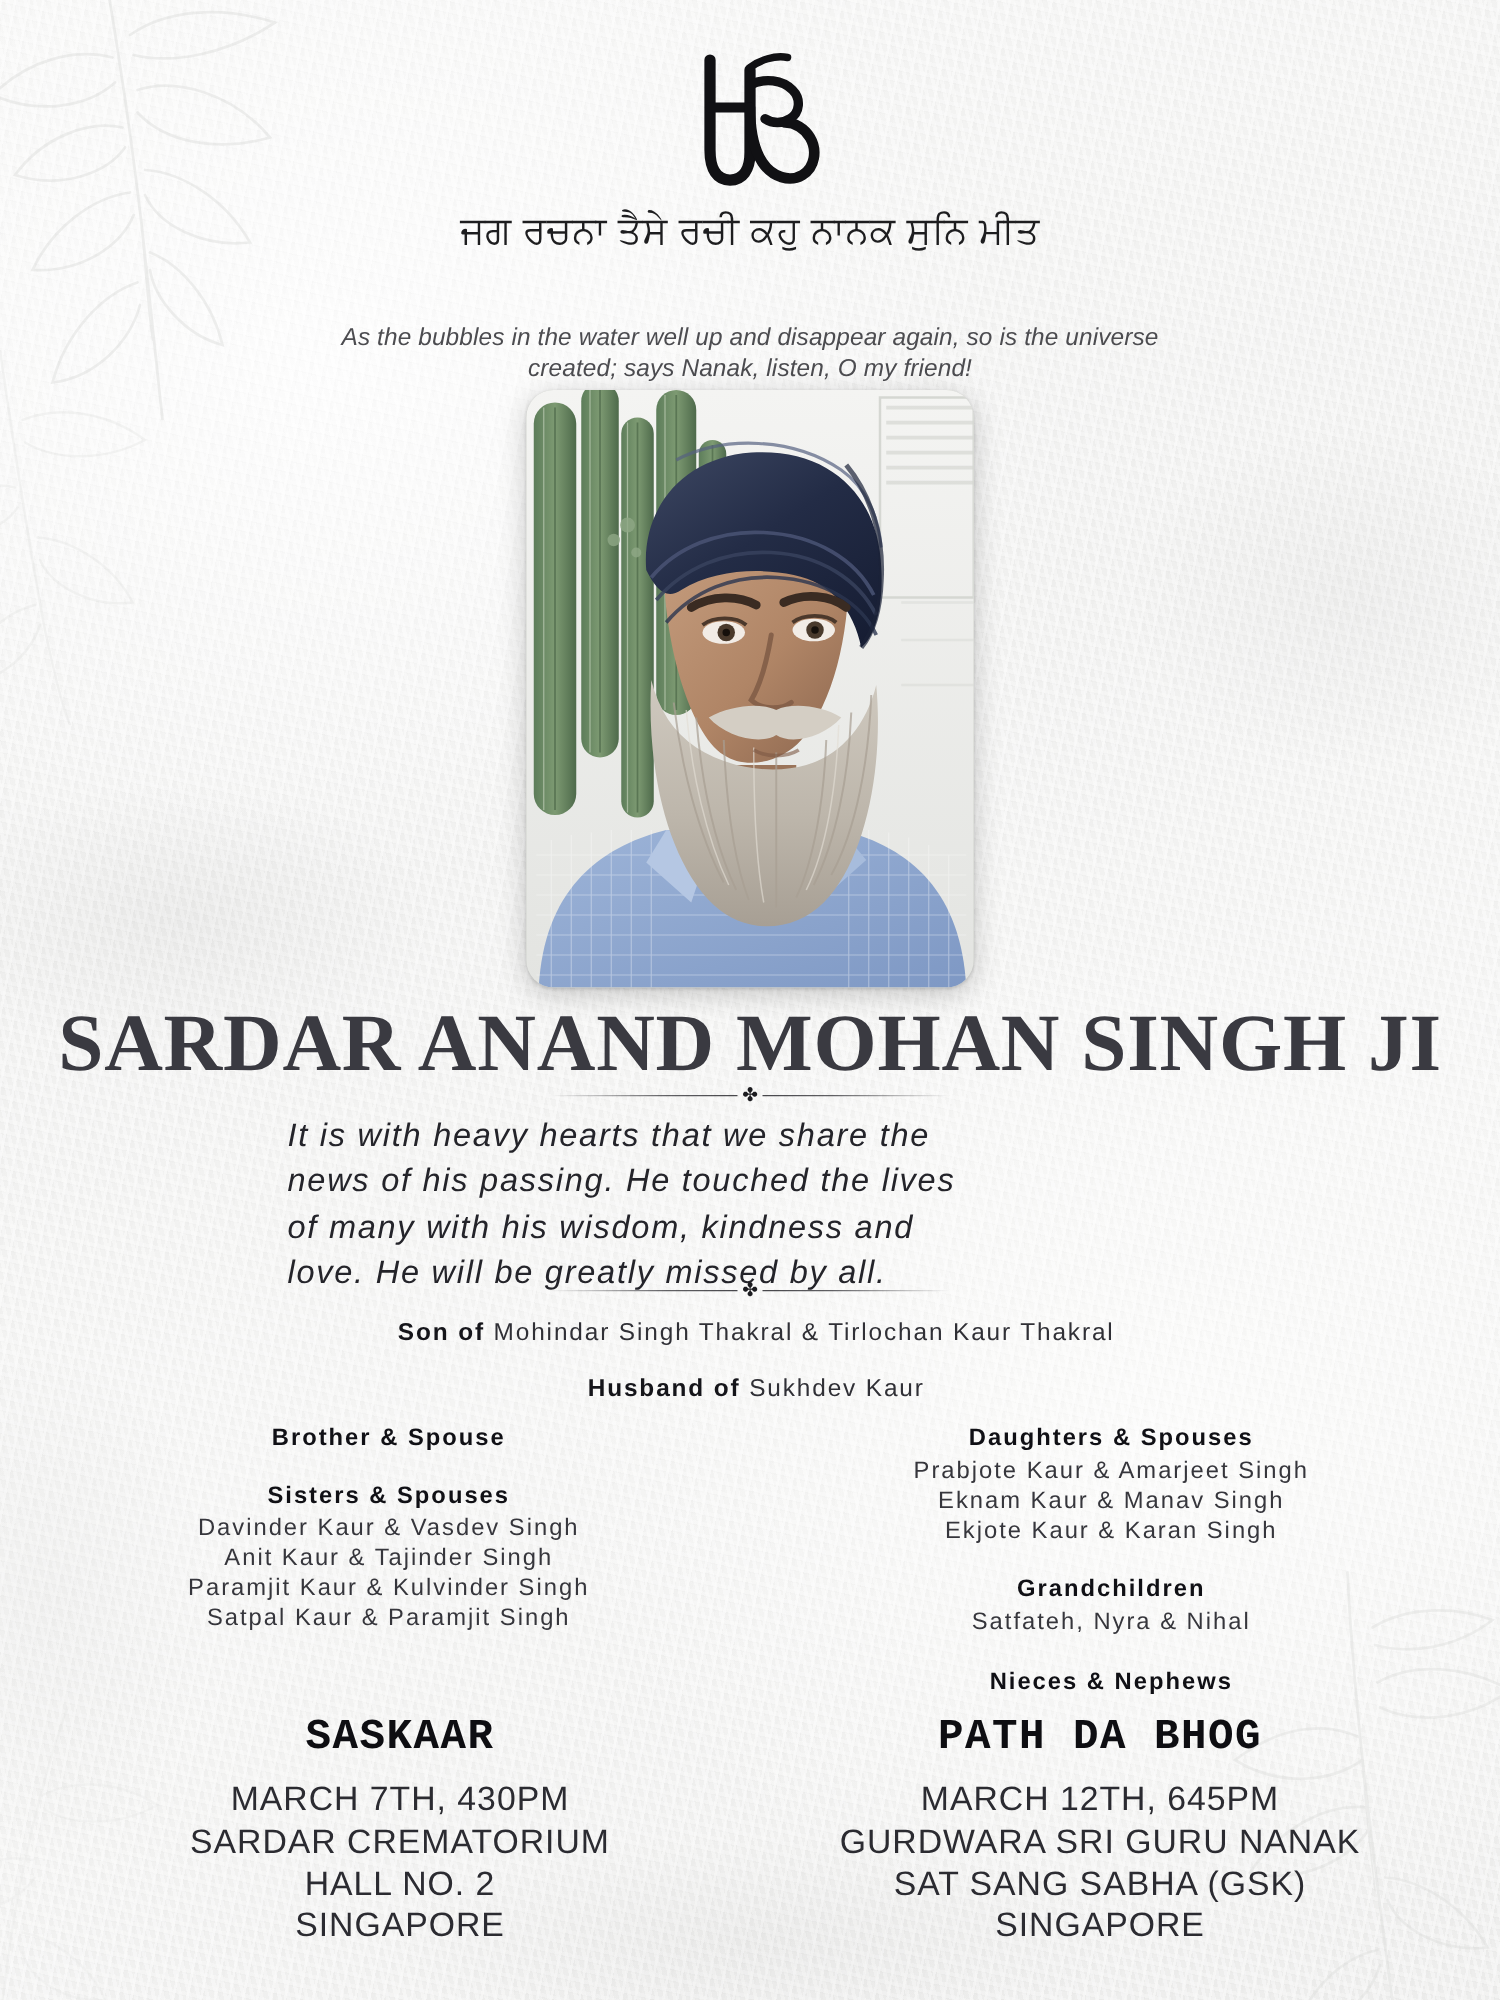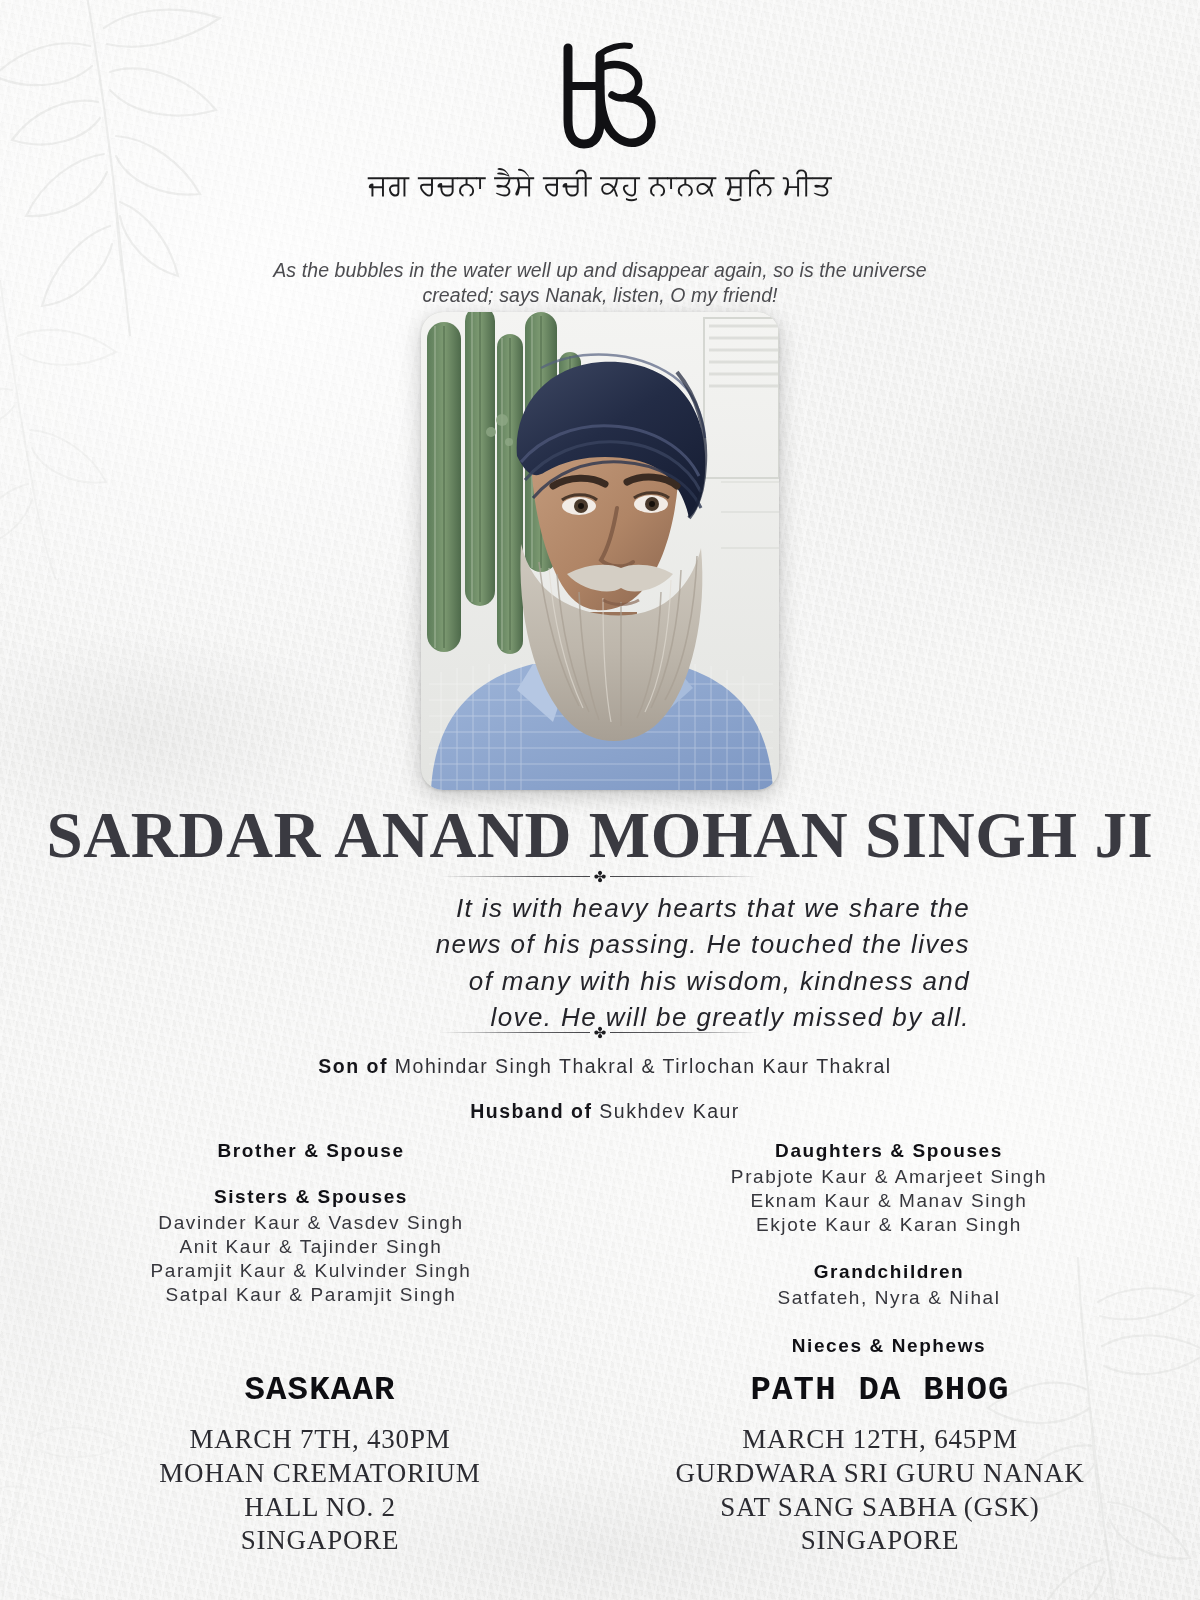--- a/index.html
+++ b/index.html
@@ -114,21 +114,21 @@
   .divider .gem {
     width:16px; height:16px; margin:0 2px;
     display:flex; align-items:center; justify-content:center;
     color:#1c1c20; font-size:15px; line-height:1;
   }
   .divider-1 { top:868px; }
   .divider-2 { top:1024px; }
 
   .eulogy {
     position:absolute; top:890px; left:230px; width:740px;
-    text-align:right;
+    text-align:left;
     font-family:"Liberation Sans", sans-serif;
     font-style:italic;
     font-size:26px;
     line-height:1.40;
     letter-spacing:1.4px;
     color:#24242a;
   }
 
   .parents, .spouse {
     position:absolute; left:10px; right:0;
@@ -172,21 +172,21 @@
   }
   .event { width:50%; text-align:center; }
   .event-title {
     font-family:Liberation Mono, monospace;
     font-size:34px; font-weight:700;
     letter-spacing:1.2px;
     color:#0e0e12;
     margin-bottom:14px;
   }
   .event-line {
-    font-family:Liberation Serif, serif;
+    font-family:Liberation Sans, sans-serif;
     font-size:27px;
     font-weight:300;
     letter-spacing:.8px;
     color:#2b2b31;
     line-height:1.25;
   }
 </style>
 </head>
 <body>
 
@@ -466,21 +466,21 @@
           <div class="fam-group">
             <div class="fam-title">Nieces &amp; Nephews</div>
           </div>
         </div>
     </div>
 
     <div class="events" id="events">
         <div class="event">
           <div class="event-title">SASKAAR</div>
           <div class="event-line">MARCH 7TH, 430PM</div>
-          <div class="event-line">MOHAN CREMATORIUM</div>
+          <div class="event-line">SARDAR CREMATORIUM</div>
           <div class="event-line">HALL NO. 2</div>
           <div class="event-line">SINGAPORE</div>
         </div>
         <div class="event">
           <div class="event-title">PATH DA BHOG</div>
           <div class="event-line">MARCH 12TH, 645PM</div>
           <div class="event-line">GURDWARA SRI GURU NANAK</div>
           <div class="event-line">SAT SANG SABHA (GSK)</div>
           <div class="event-line">SINGAPORE</div>
         </div>

